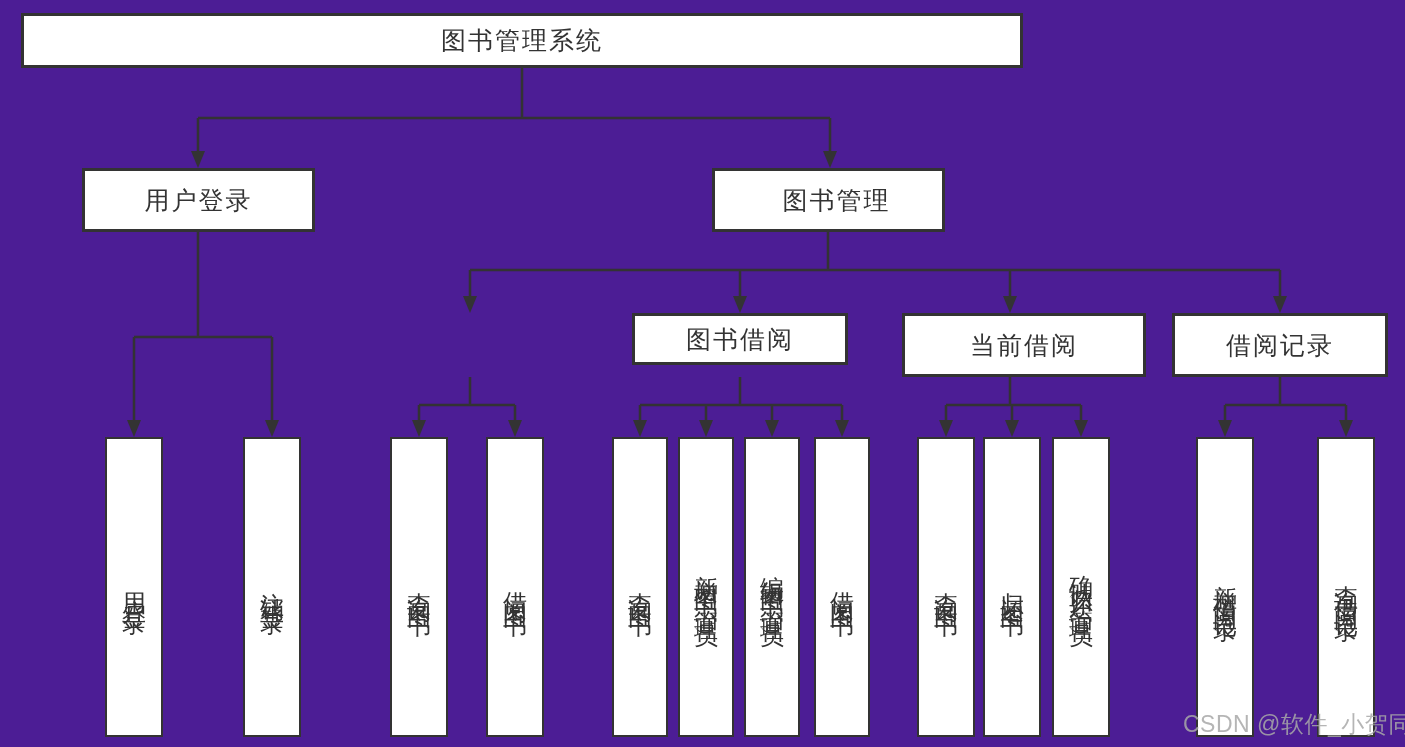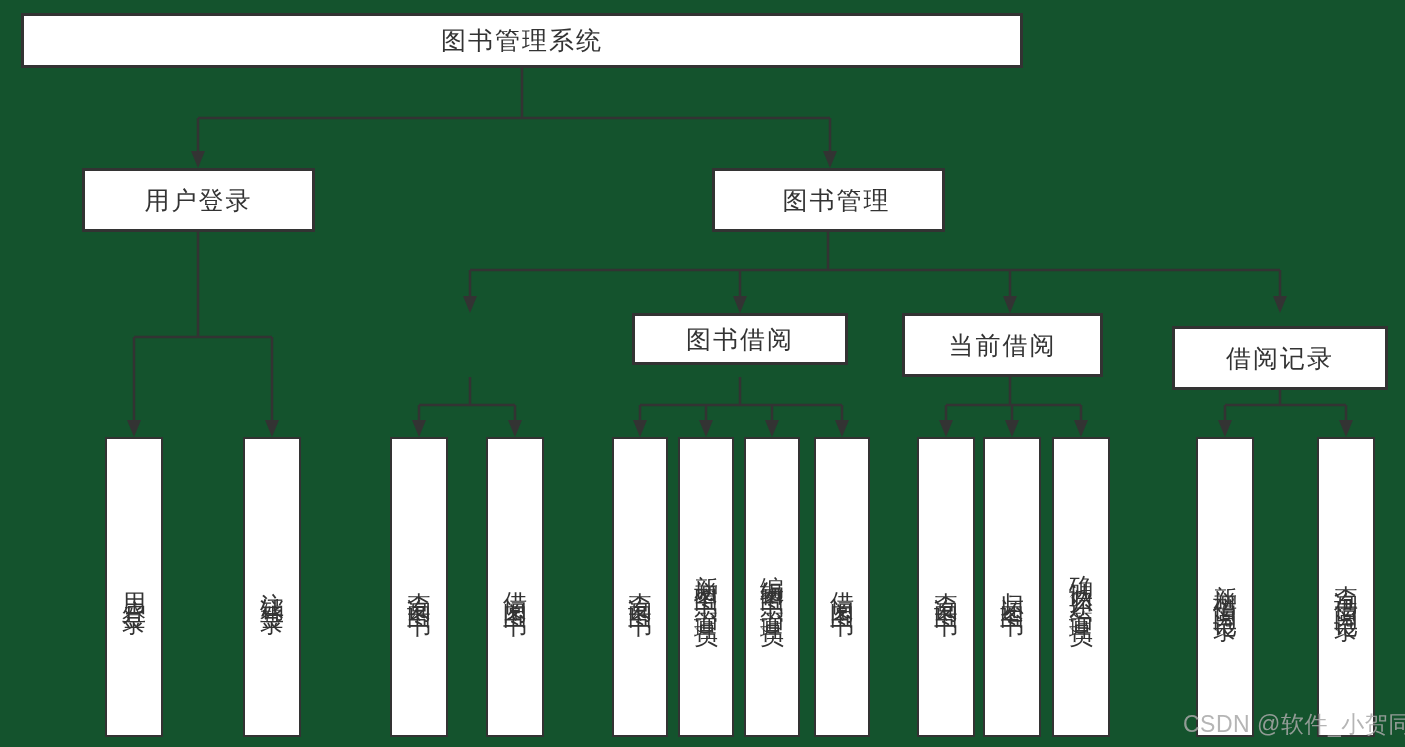--- a/index.html
+++ b/index.html
@@ -1,20 +1,20 @@
 <!DOCTYPE html>
 <html><head>
 <meta charset="utf-8">
 <style>
   html, body { margin: 0; padding: 0; background: #ffffff; }
   #canvas {
     position: relative;
     width: 1405px;
     height: 747px;
-    background: #14532d;
+    background: #4c1d95;
     font-family: "Liberation Sans", sans-serif;
     overflow: hidden;
   }
   #wires {
     position: absolute;
     left: 0; top: 0;
     width: 1405px; height: 747px;
     z-index: 1;
   }
   .box {
@@ -90,22 +90,22 @@
       <polygon points="1339,420 1353,420 1346,437"></polygon>
     </g>
   </svg>
 
   <div class="box hnode" style="left:21px; top:13px; width:1002px; height:55px;">图书管理系统</div>
 
   <div class="box hnode" style="left:82px; top:168px; width:233px; height:64px;">用户登录</div>
   <div class="box hnode" style="left:712px; top:168px; width:233px; height:64px;padding-left:16px;">图书管理</div>
 
   <div class="box hnode" style="left:632px; top:313px; width:216px; height:52px;">图书借阅</div>
-  <div class="box hnode" style="left:902px; top:313px; width:201px; height:64px;text-align:center;">当前借阅</div>
-  <div class="box hnode" style="left:1172px; top:313px; width:216px; height:64px;margin-top:13px;">借阅记录</div>
+  <div class="box hnode" style="left:902px; top:313px; width:244px; height:64px;text-align:center;">当前借阅</div>
+  <div class="box hnode" style="left:1172px; top:313px; width:216px; height:64px;">借阅记录</div>
 
   <div class="box leaf" style="left:105px; top:437px; width:58px; height:300px;">用户登录</div>
   <div class="box leaf" style="left:243px; top:437px; width:58px; height:300px;">注销登录</div>
 
   <div class="box leaf" style="left:390px; top:437px; width:58px; height:300px;">查询图书</div>
   <div class="box leaf" style="left:486px; top:437px; width:58px; height:300px;">借阅图书</div>
 
   <div class="box leaf" style="left:612px; top:437px; width:56px; height:300px;">查询图书</div>
   <div class="box leaf" style="left:678px; top:437px; width:56px; height:300px;">新增图书（管理员）</div>
   <div class="box leaf" style="left:744px; top:437px; width:56px; height:300px;">编辑图书（管理员）</div>

